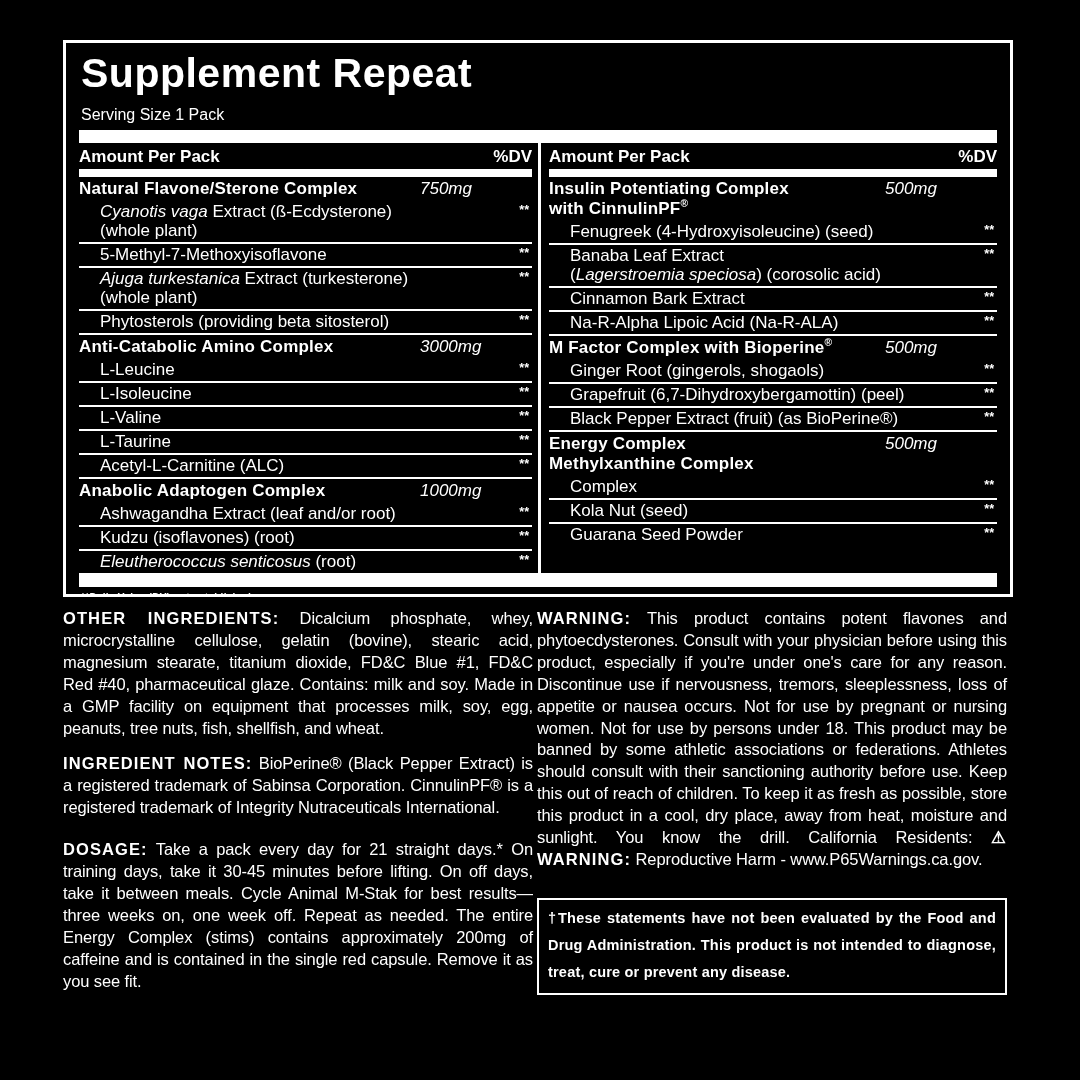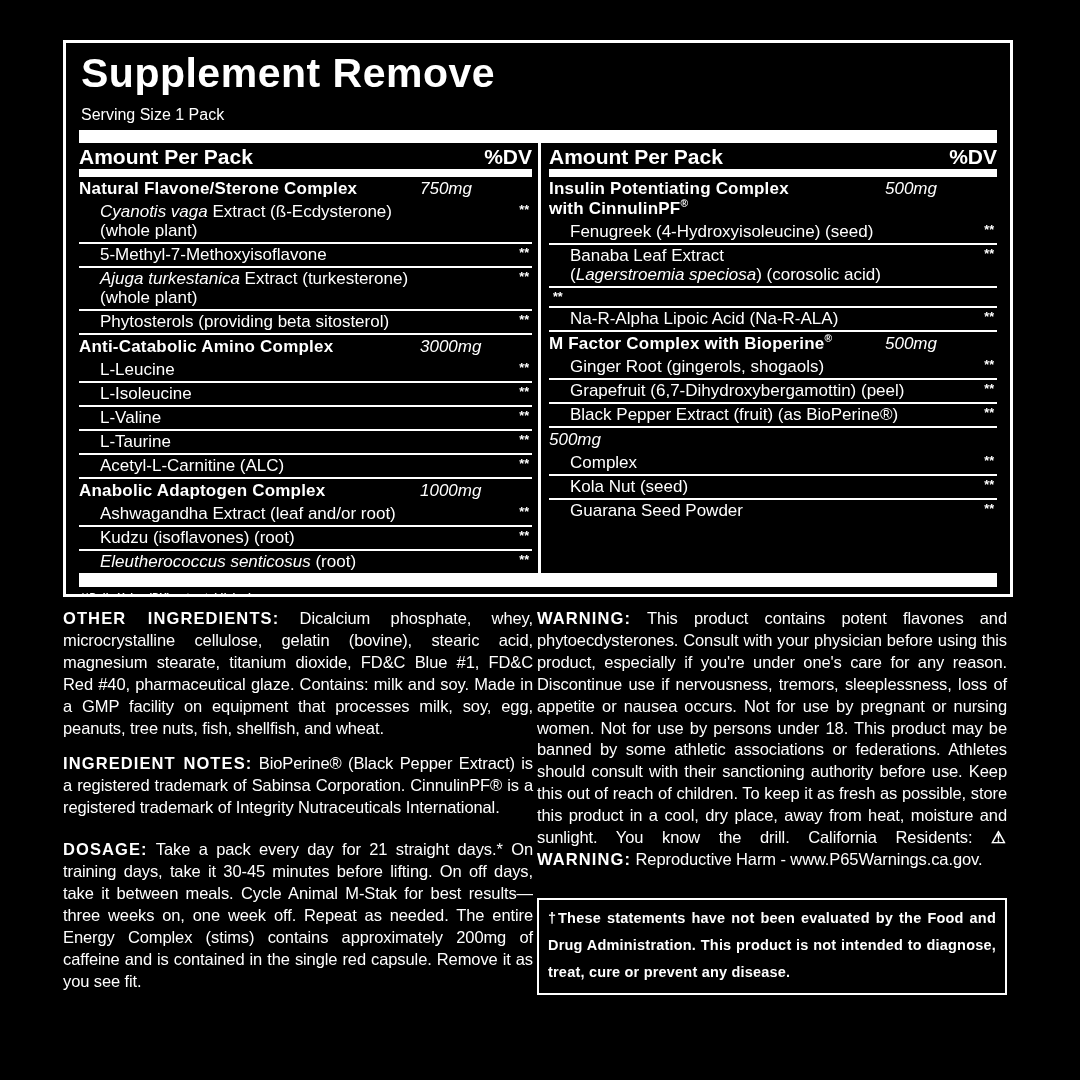--- a/index.html
+++ b/index.html
@@ -18,21 +18,21 @@
     box-sizing:border-box;border:3px solid #fff;background:#000;
     padding:6px 13px 0 13px;overflow:hidden;
   }
   .sf-title{font-size:41px;font-weight:bold;letter-spacing:.5px;line-height:44px;margin:2px 0 0 2px;}
   .serving{font-size:16px;line-height:20px;margin:10px 0 5px 2px;}
   .bar{height:13px;background:#fff;}
   .cols{display:flex;align-items:stretch;}
   .col{width:50%;box-sizing:border-box;}
   .col.left{padding-right:6px;}
   .col.right{border-left:3px solid #fff;padding-left:8px;}
-  .col-header{display:flex;justify-content:space-between;font-weight:bold;font-size:21px;line-height:19px;padding:4px 0 3px;}
+  .col-header{display:flex;justify-content:space-between;font-weight:bold;font-size:17px;line-height:19px;padding:4px 0 3px;}
   .subbar{height:8px;background:#fff;}
   .row{display:flex;align-items:flex-start;padding:1px 0 2px;}
   .row.sep{border-top:2px solid #fff;}
   .row .nm{flex:1;font-size:17px;line-height:19px;}
   .row.ing .nm{padding-left:21px;}
   .row.section{padding:2px 0 2px;}
   .row.section .nm{font-weight:bold;font-size:17px;line-height:20px;letter-spacing:.2px;}
   .amt{width:70px;margin-right:42px;font-size:17px;line-height:20px;font-style:italic;}
   .dv{font-size:12.5px;font-weight:bold;padding:1px 3px 0 4px;text-align:right;}
   .bar2{height:14px;background:#fff;margin-top:0;}
@@ -45,21 +45,21 @@
   .lcol .para:last-child{margin-top:20px;}
   .fda-box{
     border:2px solid #fff;margin-top:27px;padding:5px 9px 7px 9px;
     font-weight:bold;font-size:14.5px;line-height:27px;text-align:justify;letter-spacing:.2px;
   }
 </style>
 </head>
 <body>
 
 <div class="panel">
-  <div class="sf-title">Supplement Remove</div>
+  <div class="sf-title">Supplement Repeat</div>
   <div class="serving">Serving Size 1 Pack</div>
   <div class="bar"></div>
 
   <div class="cols">
     <div class="col left">
       <div class="col-header">
         <span>Amount Per Pack</span>
         <span>%DV</span>
       </div>
       <div class="subbar"></div>
@@ -139,20 +139,21 @@
           </div>
           <div class="row ing">
             <div class="nm"><span>Fenugreek (4-Hydroxyisoleucine) (seed)</span></div>
             <div class="dv">**</div>
           </div>
           <div class="row ing sep">
             <div class="nm"><span>Banaba Leaf Extract</span><br><span>(</span><span style="font-style: italic;">Lagerstroemia speciosa</span><span>) (corosolic acid)</span></div>
             <div class="dv">**</div>
           </div>
           <div class="row ing sep">
+            <div class="nm"><span>Cinnamon Bark Extract</span></div>
             <div class="dv">**</div>
           </div>
           <div class="row ing sep">
             <div class="nm"><span>Na-R-Alpha Lipoic Acid (Na-R-ALA)</span></div>
             <div class="dv">**</div>
           </div>
           <div class="row section sep">
             <div class="nm"><span>M Factor Complex with Bioperine</span><sup>®</sup></div>
             <div class="amt">500mg</div>
           </div>
@@ -162,20 +163,21 @@
           </div>
           <div class="row ing sep">
             <div class="nm"><span>Grapefruit (6,7-Dihydroxybergamottin) (peel)</span></div>
             <div class="dv">**</div>
           </div>
           <div class="row ing sep">
             <div class="nm"><span>Black Pepper Extract (fruit) (as BioPerine®)</span></div>
             <div class="dv">**</div>
           </div>
           <div class="row section sep">
+            <div class="nm"><span>Energy Complex</span><br><span>Methylxanthine Complex</span></div>
             <div class="amt">500mg</div>
           </div>
           <div class="row ing">
             <div class="nm"><span>Complex</span></div>
             <div class="dv">**</div>
           </div>
           <div class="row ing sep">
             <div class="nm"><span>Kola Nut (seed)</span></div>
             <div class="dv">**</div>
           </div>

